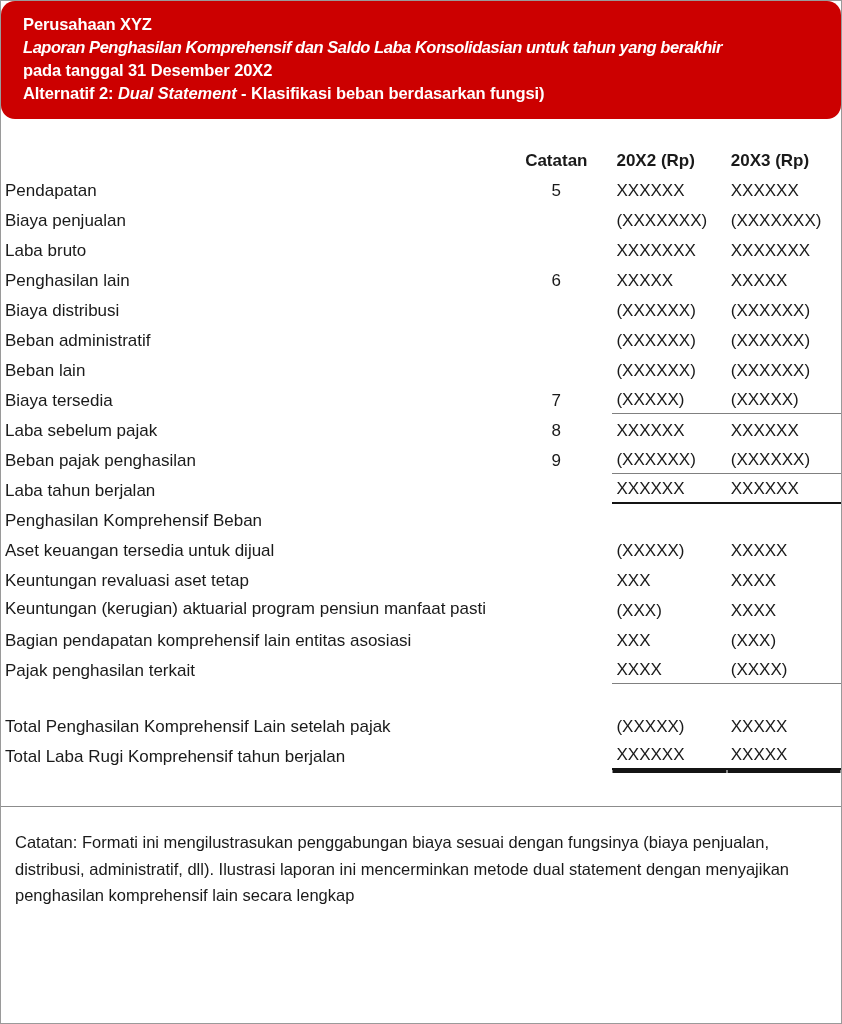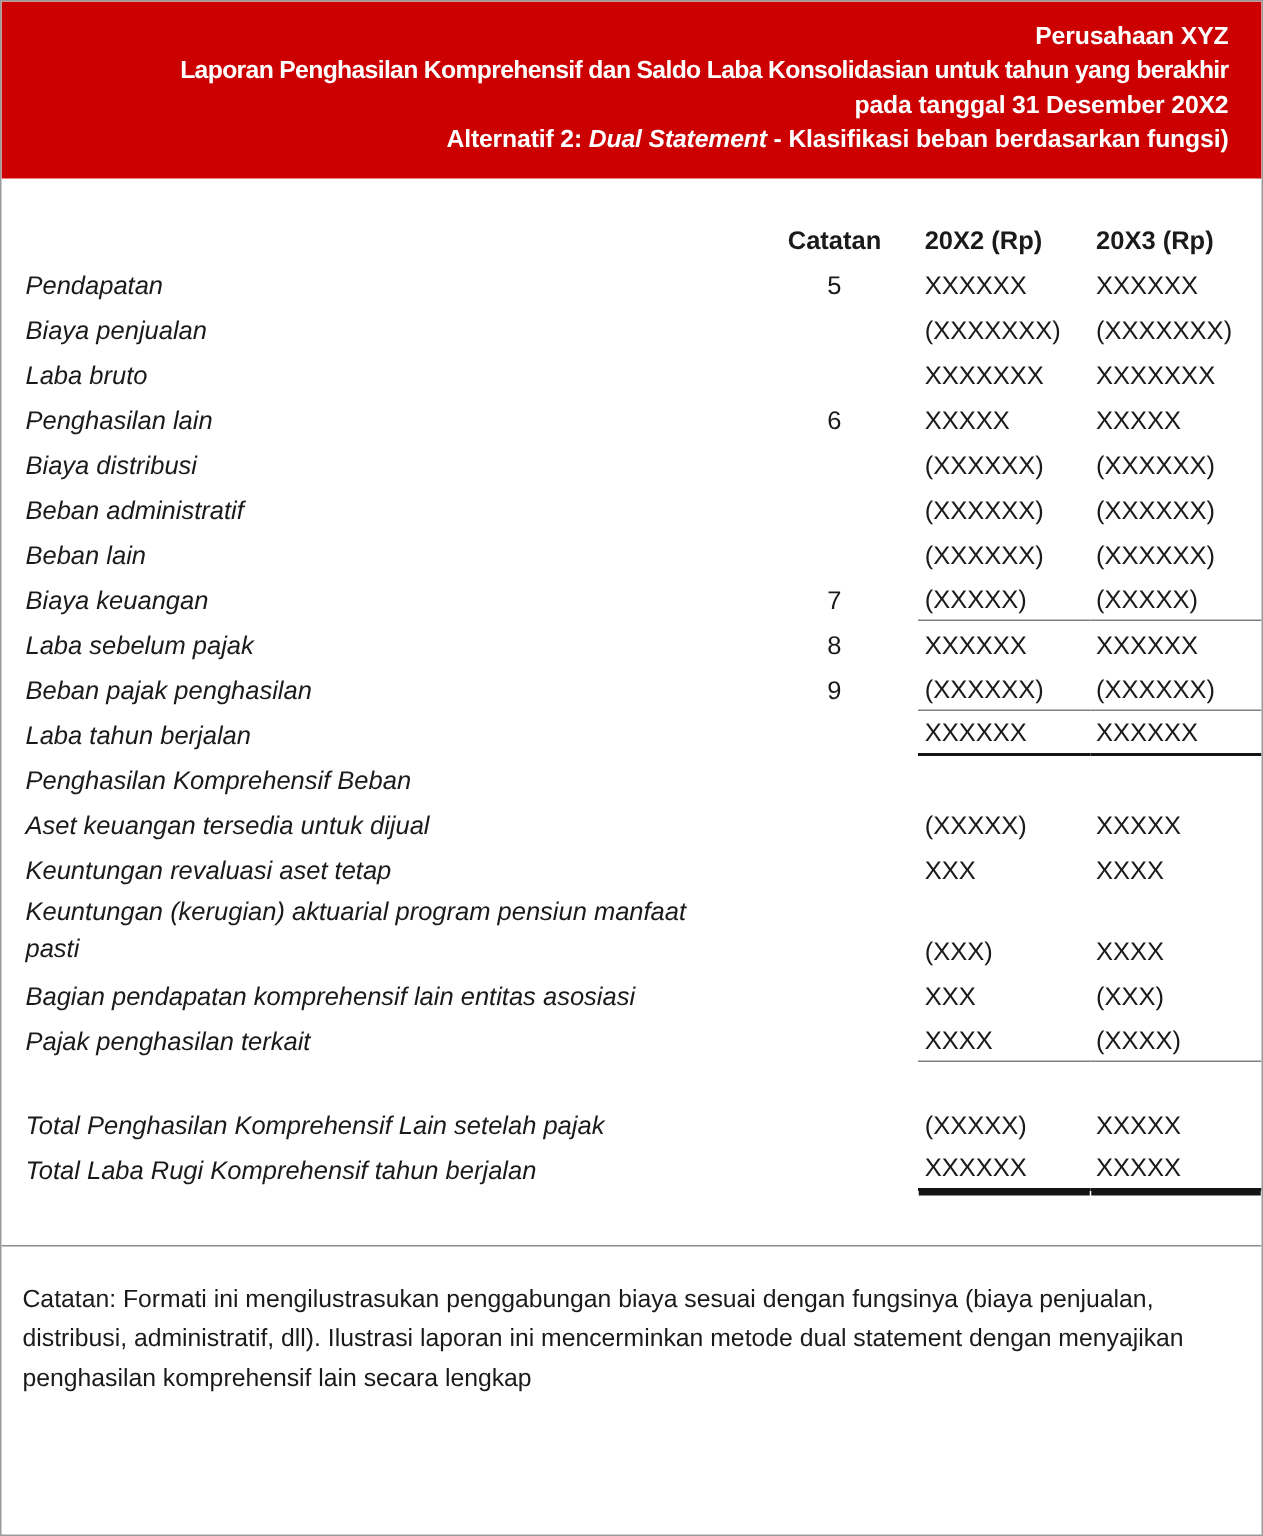--- a/index.html
+++ b/index.html
@@ -17,29 +17,30 @@
     height: 1024px;
     background: #ffffff;
     border: 1px solid #9a9a9a;
     overflow: hidden;
   }
 
   
   #banner {
     background: #CC0000;
     color: #ffffff;
-    text-align: right;
+    text-align: left;
     padding: 12px 22px 14px 22px;
     font-weight: bold;
     font-size: 16.5px;
     line-height: 1.40;
     letter-spacing: -0.1px;
+    border-radius: 14px;
   }
   #banner .line { white-space: nowrap; }
-  #banner .line.wide { letter-spacing: -0.45px; font-size: 16.5px; }
+  #banner .line.wide { letter-spacing: -0.45px; font-size: 16.5px; font-style: italic; }
   #banner .ital { font-style: italic; }
 
   
   table.stmt {
     width: 100%;
     border-collapse: collapse;
     table-layout: fixed;
     font-size: 17px;
     color: #1a1a1a;
   }
@@ -50,21 +51,21 @@
 
   table.stmt td, table.stmt th {
     padding: 0;
     vertical-align: bottom;
     font-weight: normal;
   }
 
   
   .cell { display: block; padding: 2.5px 4px 3px 4px; }
 
-  td.label  .cell { text-align: left;  padding-left: 16px; font-style: italic; }
+  td.label  .cell { text-align: left;  padding-left: 4px; }
   td.note   .cell { text-align: center; }
   td.num    .cell { padding-right: 13px; }
   td.num.y2 .cell { padding-right: 6px; }
 
   tr.r { height: 30px; }
 
   
   tr.hdr td { font-weight: bold; font-size: 17px; padding-top: 6px; }
   tr.hdr td.note .cell,
   tr.hdr td.num  .cell { }
@@ -236,21 +237,21 @@
         <td class="num y1">
             <span class="cell">(XXXXXX)</span>
           </td>
         <td class="num y2">
             <span class="cell">(XXXXXX)</span>
           </td>
       </tr>
 
       <tr class="r">
         <td class="label">
-            <span class="cell">Biaya keuangan</span>
+            <span class="cell">Biaya tersedia</span>
           </td>
         <td class="note">
             <span class="cell">7</span>
           </td>
         <td class="num y1 rule-thin">
             <span class="cell">(XXXXX)</span>
           </td>
         <td class="num y2 rule-thin">
             <span class="cell">(XXXXX)</span>
           </td>

